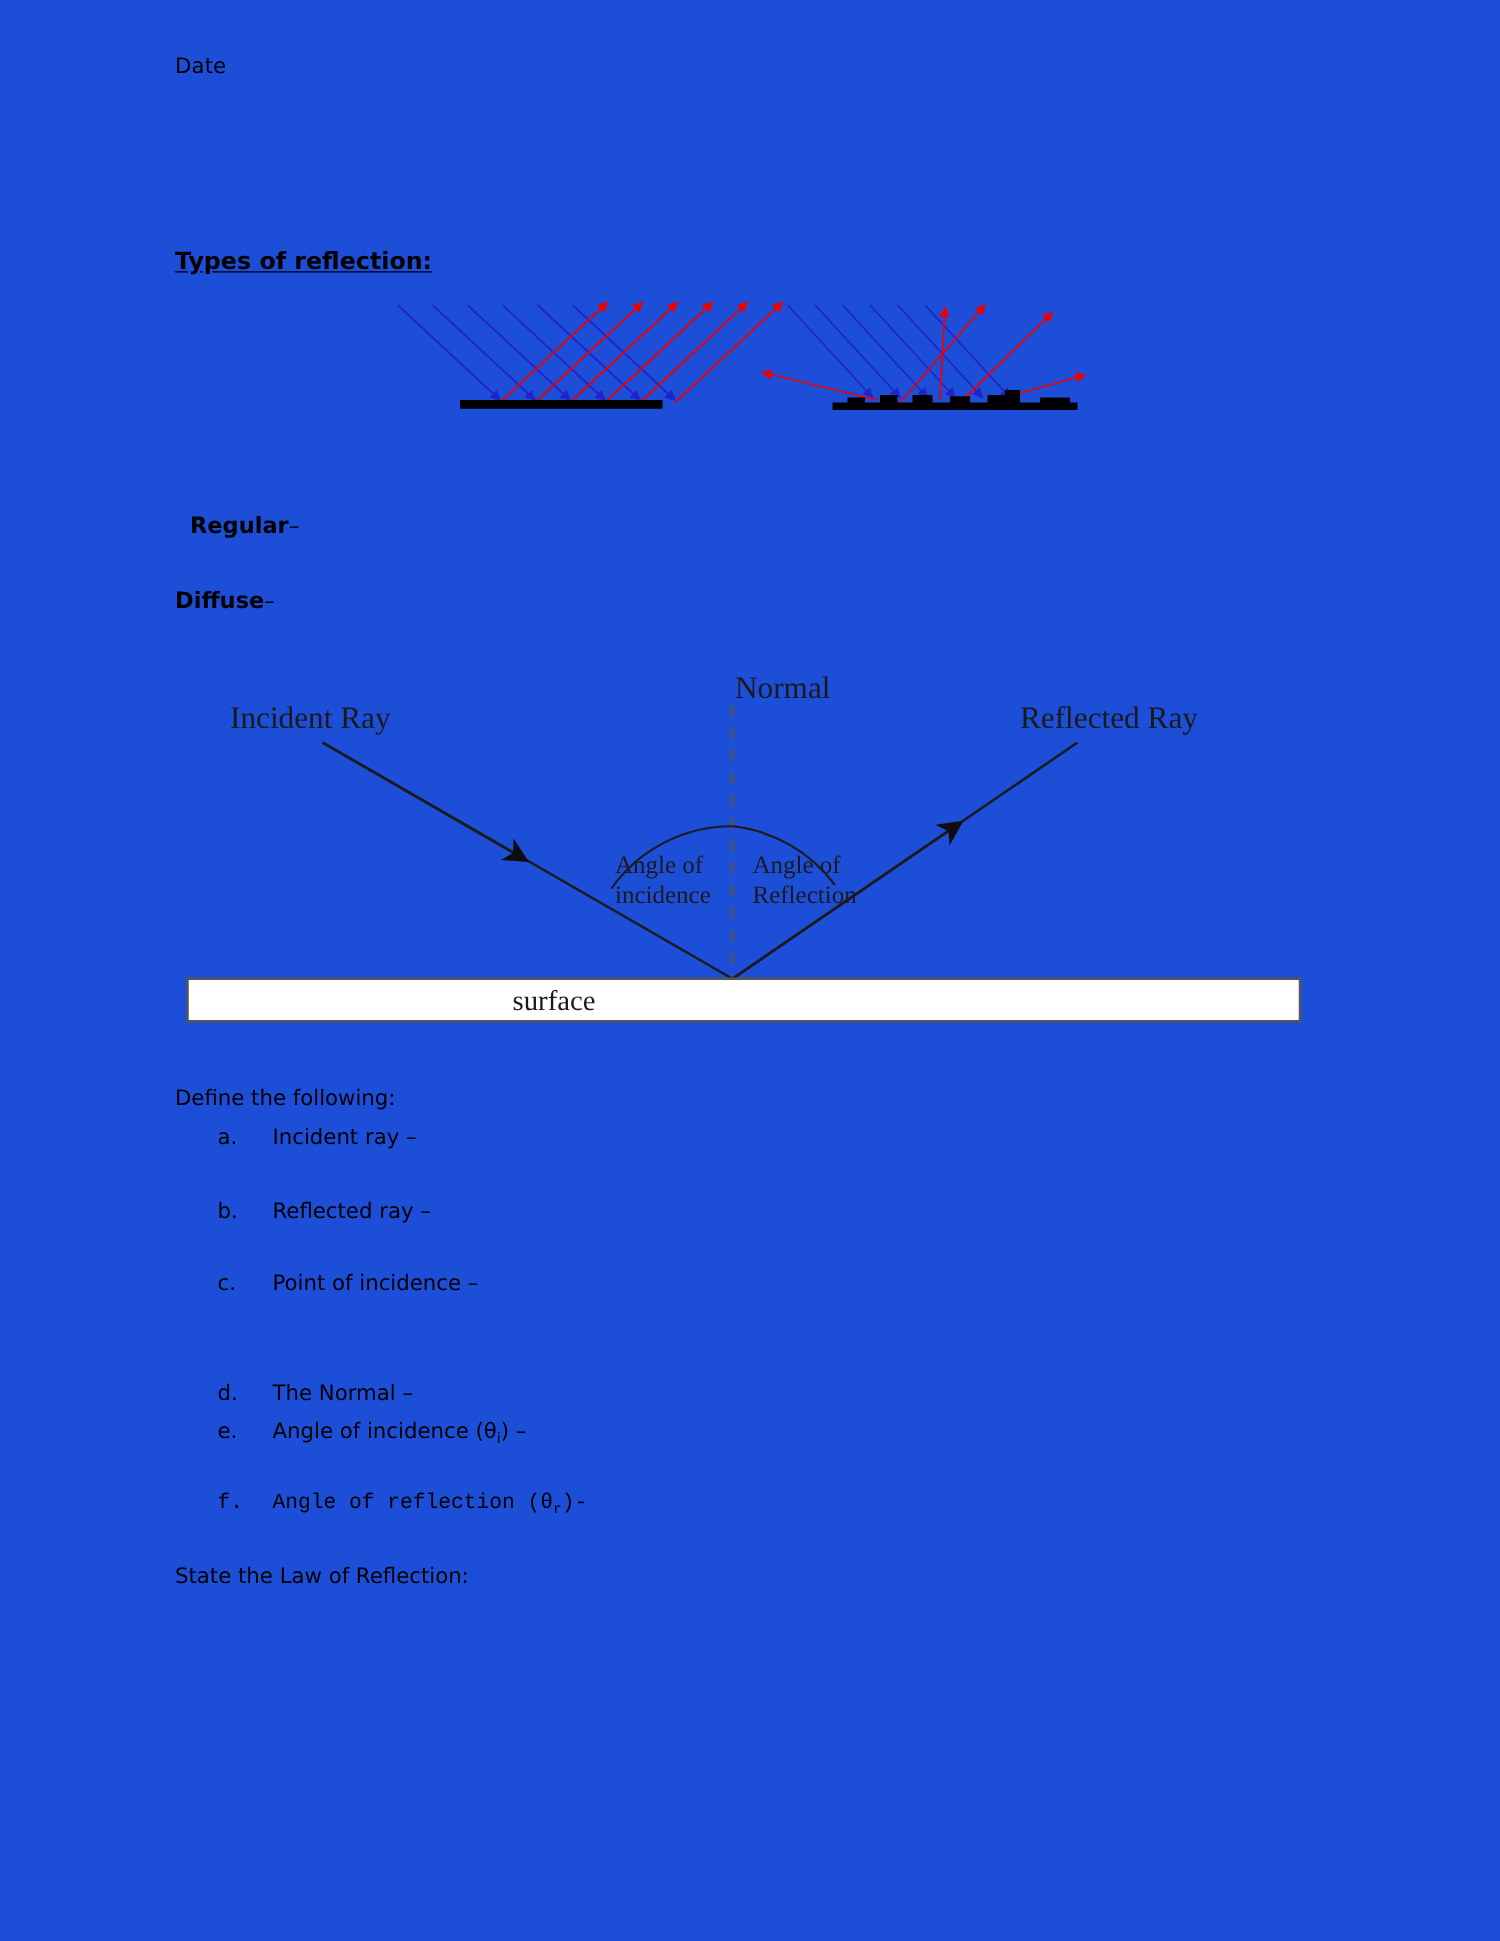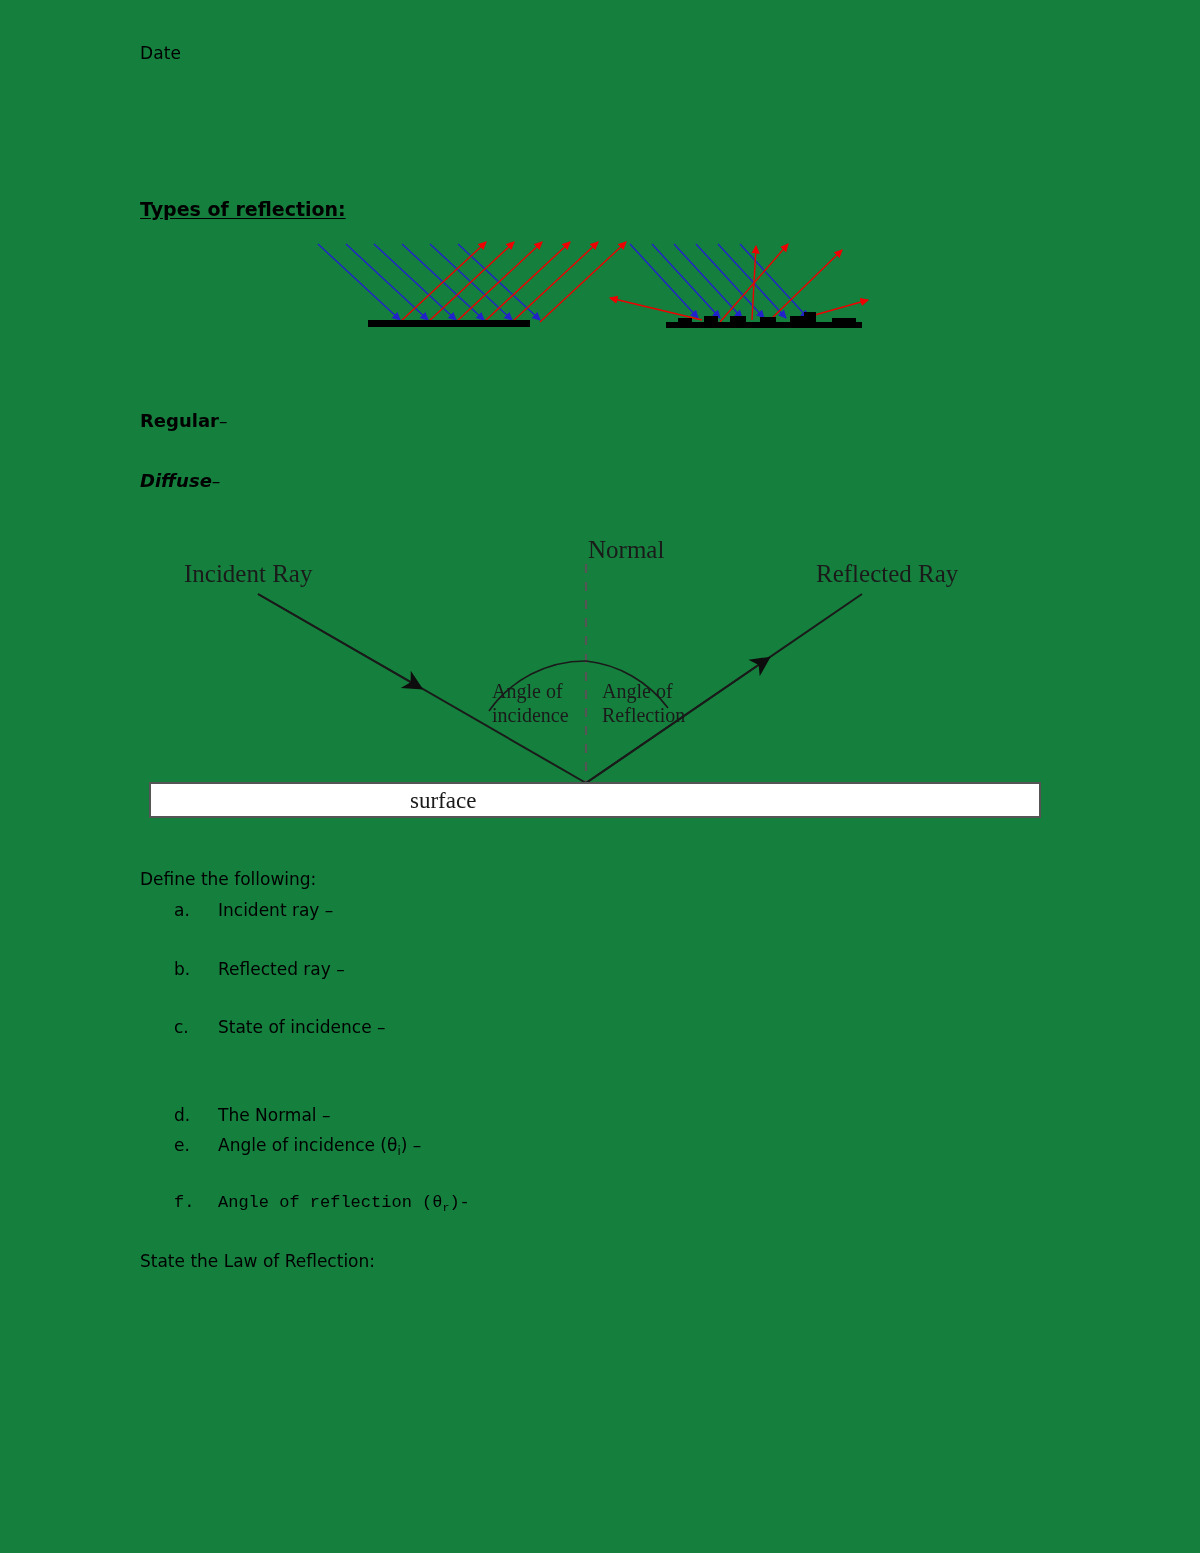--- a/index.html
+++ b/index.html
@@ -11,21 +11,21 @@
     width: 1200px;
     height: 1553px;
     position: relative;
     font-family: "DejaVu Sans", sans-serif;
     color: #000000;
     overflow: hidden;
   }
   .page {
     position: absolute;
     inset: 0;
-    background: #15803d;
+    background: #1d4ed8;
   }
 
   
   .date-line {
     position: absolute;
     left: 140px;
     top: 42px;
     font-size: 17px;
     line-height: 22px;
     letter-spacing: 0.1px;
@@ -55,22 +55,22 @@
   .bold-term {
     position: absolute;
     left: 140px;
     font-size: 18px;
     font-weight: bold;
   }
   .bold-term .dash {
     font-weight: normal;
     font-size: 17px;
   }
-  #regular-term { top: 410px; }
-  #diffuse-term { top: 470px; font-style: italic; }
+  #regular-term { top: 410px; margin-left: 12px; }
+  #diffuse-term { top: 470px; }
 
   .body-line {
     position: absolute;
     left: 140px;
     font-size: 17px;
     line-height: 22px;
     text-align: center;
   }
   #define-label { top: 868px; }
   #law-label    { top: 1250px; }
@@ -229,21 +229,21 @@
 
   <div class="body-line" id="define-label">Define the following:</div>
 
   <div class="list-item" id="item-a">
     <span class="marker">a.</span><span>Incident ray –</span>
   </div>
   <div class="list-item" id="item-b">
     <span class="marker">b.</span><span>Reflected ray –</span>
   </div>
   <div class="list-item" id="item-c">
-    <span class="marker">c.</span><span>State of incidence –</span>
+    <span class="marker">c.</span><span>Point of incidence –</span>
   </div>
   <div class="list-item" id="item-d">
     <span class="marker">d.</span><span>The Normal –</span>
   </div>
   <div class="list-item" id="item-e">
     <span class="marker">e.</span><span>Angle of incidence (θ</span><sub>i</sub><span>) –</span>
   </div>
   <div class="list-item" id="item-f">
     <span class="marker narrow">f.</span><span>Angle of reflection (θ</span><sub>r</sub><span>)-</span>
   </div>

